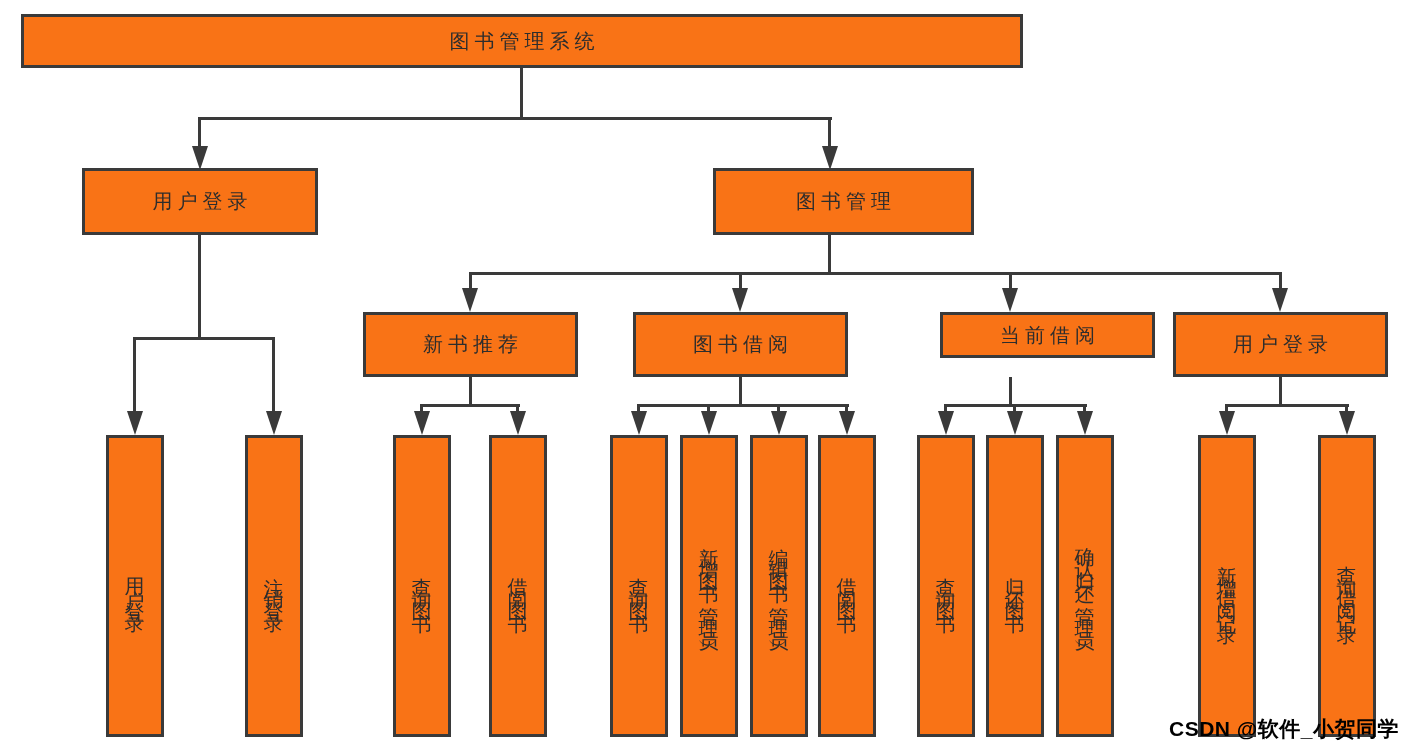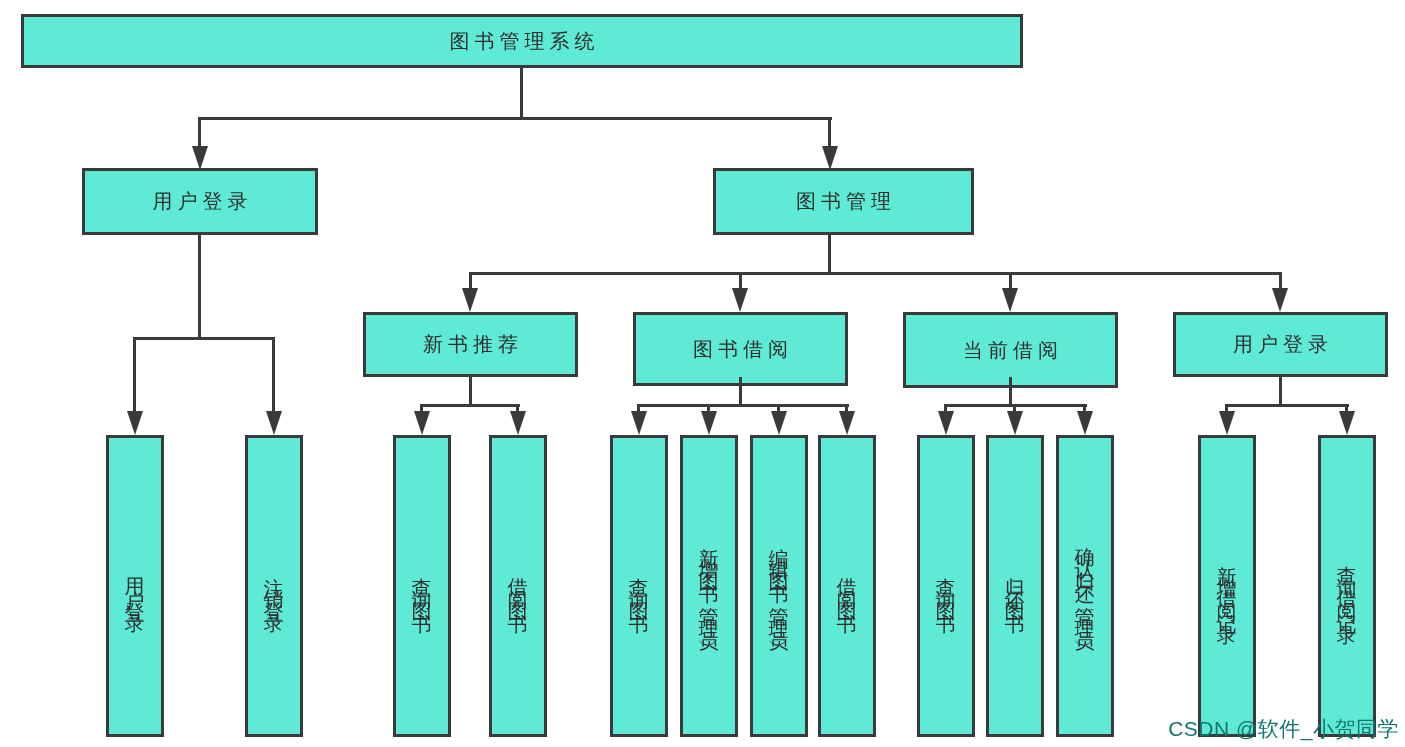--- a/index.html
+++ b/index.html
@@ -2,38 +2,38 @@
 <html><head>
 <meta charset="utf-8">
 <style>
   html,body { margin:0; padding:0; background:#ffffff; }
   .stage {
     position:relative; width:1405px; height:747px; background:#ffffff;
     font-family:"Liberation Sans","DejaVu Sans",sans-serif; overflow:hidden;
   }
   .box {
     position:absolute; box-sizing:border-box;
-    border:3px solid #3a3a3a; background:#5eead4;
+    border:3px solid #3a3a3a; background:#f97316;
     display:flex; align-items:center; justify-content:center;
   }
   .hlabel { font-size:20px; letter-spacing:5px; text-indent:5px; color:#2d2d2d; white-space:nowrap; }
   .vlabel {
     writing-mode:vertical-rl; text-orientation:mixed;
     font-size:20px; letter-spacing:12px; color:#2d2d2d; line-height:1;
   }
   .vl { position:absolute; width:3px; background:#3a3a3a; }
   .hl { position:absolute; height:3px; background:#3a3a3a; }
   .arrow {
     position:absolute; width:0; height:0;
     border-left:8px solid transparent; border-right:8px solid transparent;
     border-top:24px solid #3a3a3a;
   }
   .watermark {
     position:absolute; top:715px; right:6px; z-index:5;
-    font-size:21px; letter-spacing:0.5px; color:#0f766e; white-space:nowrap;
+    font-size:21px; letter-spacing:0.5px; color:#000000; white-space:nowrap;font-weight:bold;
   }
 </style>
 </head>
 <body>
 
 <div class="stage">
 
   <div class="box" style="left:21px;top:14px;width:1002px;height:54px">
     <span class="hlabel">图书管理系统</span>
   </div>
@@ -66,24 +66,24 @@
   <div class="vl" style="left:739px;top:272px;height:20px"></div>
   <div class="arrow" style="left:732px;top:288px"></div>
   <div class="vl" style="left:1009px;top:272px;height:20px"></div>
   <div class="arrow" style="left:1002px;top:288px"></div>
   <div class="vl" style="left:1279px;top:272px;height:20px"></div>
   <div class="arrow" style="left:1272px;top:288px"></div>
 
   <div class="box" style="left:363px;top:312px;width:215px;height:65px">
     <span class="hlabel">新书推荐</span>
   </div>
-  <div class="box" style="left:633px;top:312px;width:215px;height:74px">
+  <div class="box" style="left:633px;top:312px;width:215px;height:65px">
     <span class="hlabel">图书借阅</span>
   </div>
-  <div class="box" style="left:903px;top:312px;width:215px;height:76px">
+  <div class="box" style="left:940px;top:312px;width:215px;height:46px">
     <span class="hlabel">当前借阅</span>
   </div>
   <div class="box" style="left:1173px;top:312px;width:215px;height:65px">
     <span class="hlabel">用户登录</span>
   </div>
 
   <div class="vl" style="left:469px;top:377px;height:27px"></div>
   <div class="hl" style="left:420px;top:404px;width:100px"></div>
   <div class="vl" style="left:420px;top:404px;height:10px"></div>
   <div class="arrow" style="left:414px;top:411px"></div>

